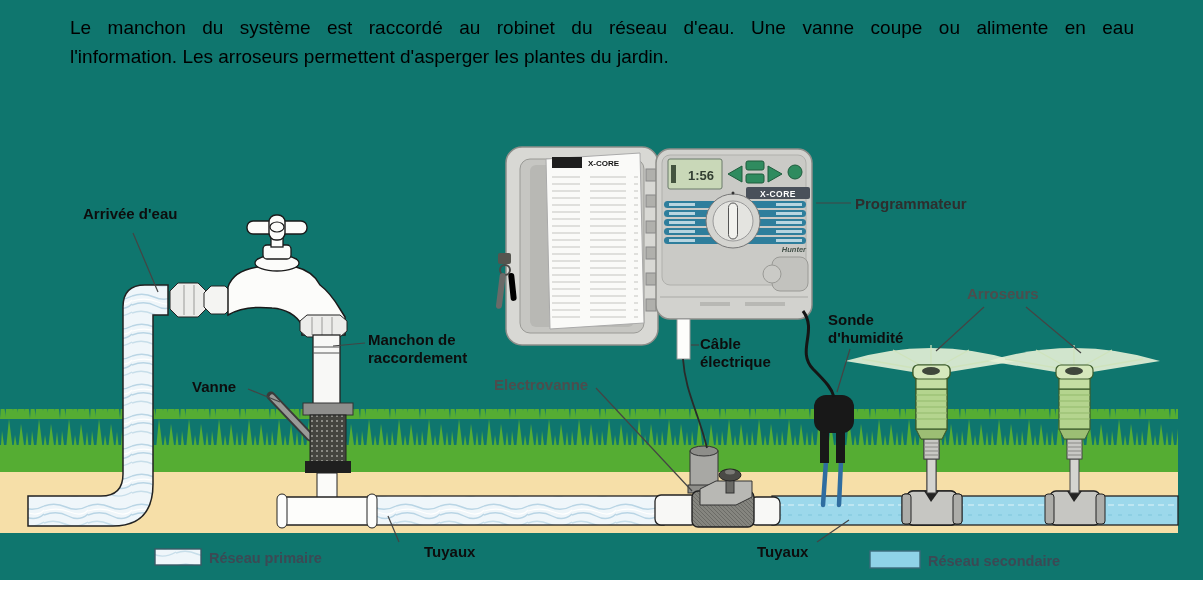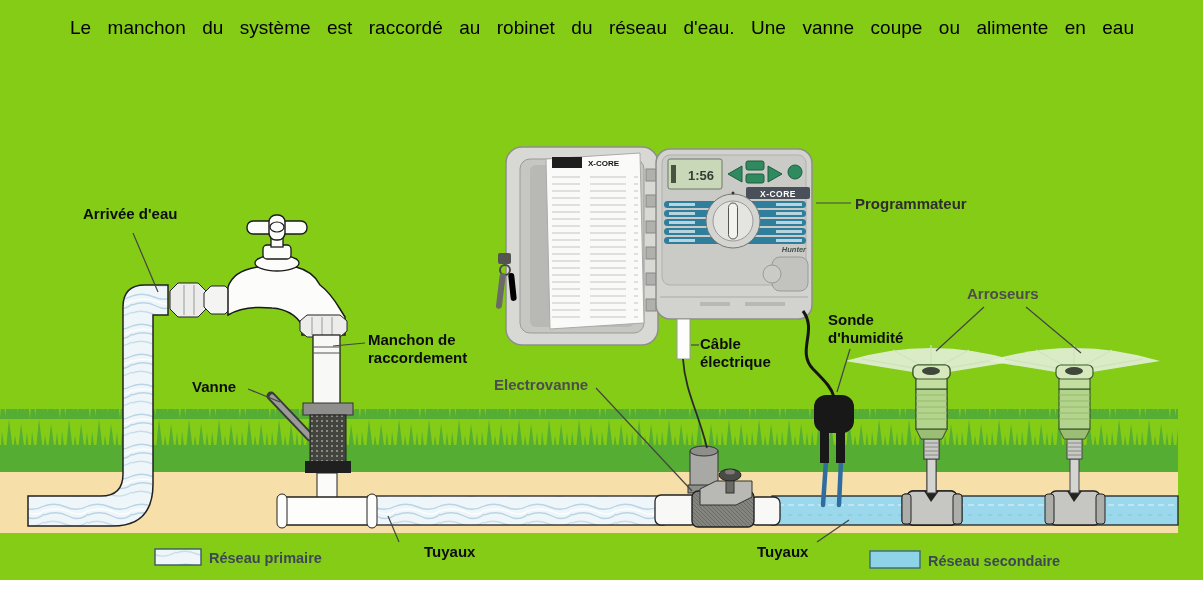--- a/index.html
+++ b/index.html
@@ -1,36 +1,37 @@
 <!DOCTYPE html>
 <html><head>
 <meta charset="utf-8">
 <style>
   html,body{margin:0;padding:0;background:#fff;}
-  #stage{position:relative;width:1203px;height:580px;background:#84cc16;overflow:hidden;
+  #stage{position:relative;width:1203px;height:580px;background:#0f766e;overflow:hidden;
          font-family:"Liberation Sans",sans-serif;}
   #intro{position:absolute;left:70px;top:13px;width:1064px;color:#000;
          font-size:19px;line-height:29px;font-weight:400;}
   #intro .jl{text-align:justify;text-align-last:justify;}
   #intro .ll{text-align:left;}
   #diagram{position:absolute;left:0;top:139px;}
   text{font-family:"Liberation Sans",sans-serif;}
   .lbl{font-size:15px;font-weight:bold;fill:#0d0d0d;}
   .lbl-gray{font-size:15px;font-weight:bold;fill:#4d4d4d;}
   .lbl-dark{font-size:15px;font-weight:bold;fill:#2e2e2e;}
   .legend-t{font-size:14.5px;font-weight:bold;fill:#3c4954;}
   .leader{stroke:#444;stroke-width:1.2;fill:none;}
 </style>
 </head>
 <body>
 
 <div id="stage">
 
   <div id="intro">
     <div class="jl">Le manchon du système est raccordé au robinet du réseau d'eau. Une vanne coupe ou alimente en eau</div>
+    <div class="ll">l'information. Les arroseurs permettent d'asperger les plantes du jardin.</div>
   </div>
 
   <svg id="diagram" width="1203" height="450" viewBox="0 0 1203 450">
     <defs>
       <pattern id="grassP" width="30" height="40" patternUnits="userSpaceOnUse">
         <polygon points="0,40 2,12 6,40" fill="#55AD33"></polygon>
         <polygon points="5,40 9,0 14,40" fill="#55AD33"></polygon>
         <polygon points="12,40 15,16 19,40" fill="#55AD33"></polygon>
         <polygon points="17,40 21,5 26,40" fill="#55AD33"></polygon>
         <polygon points="24,40 27,13 30,40" fill="#55AD33"></polygon>

